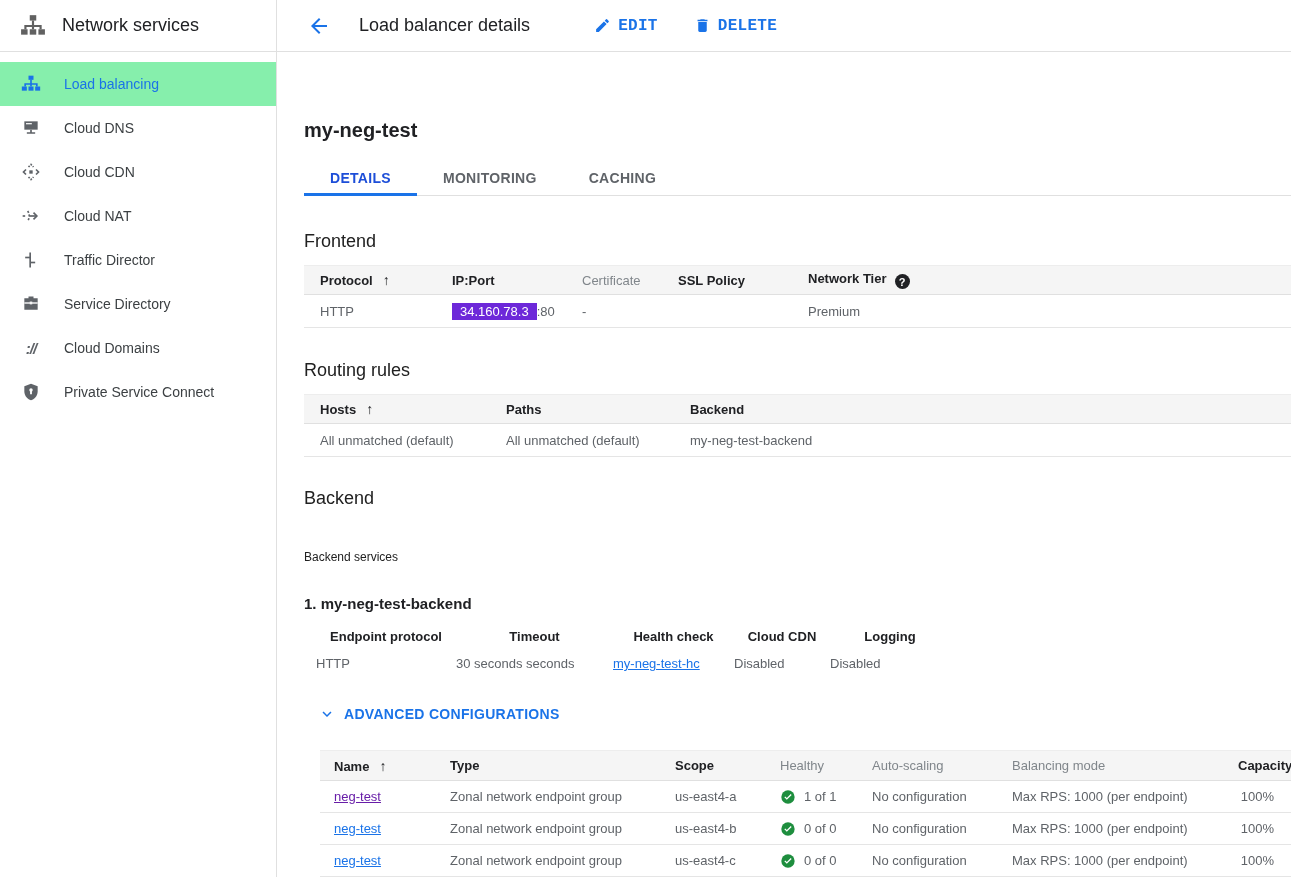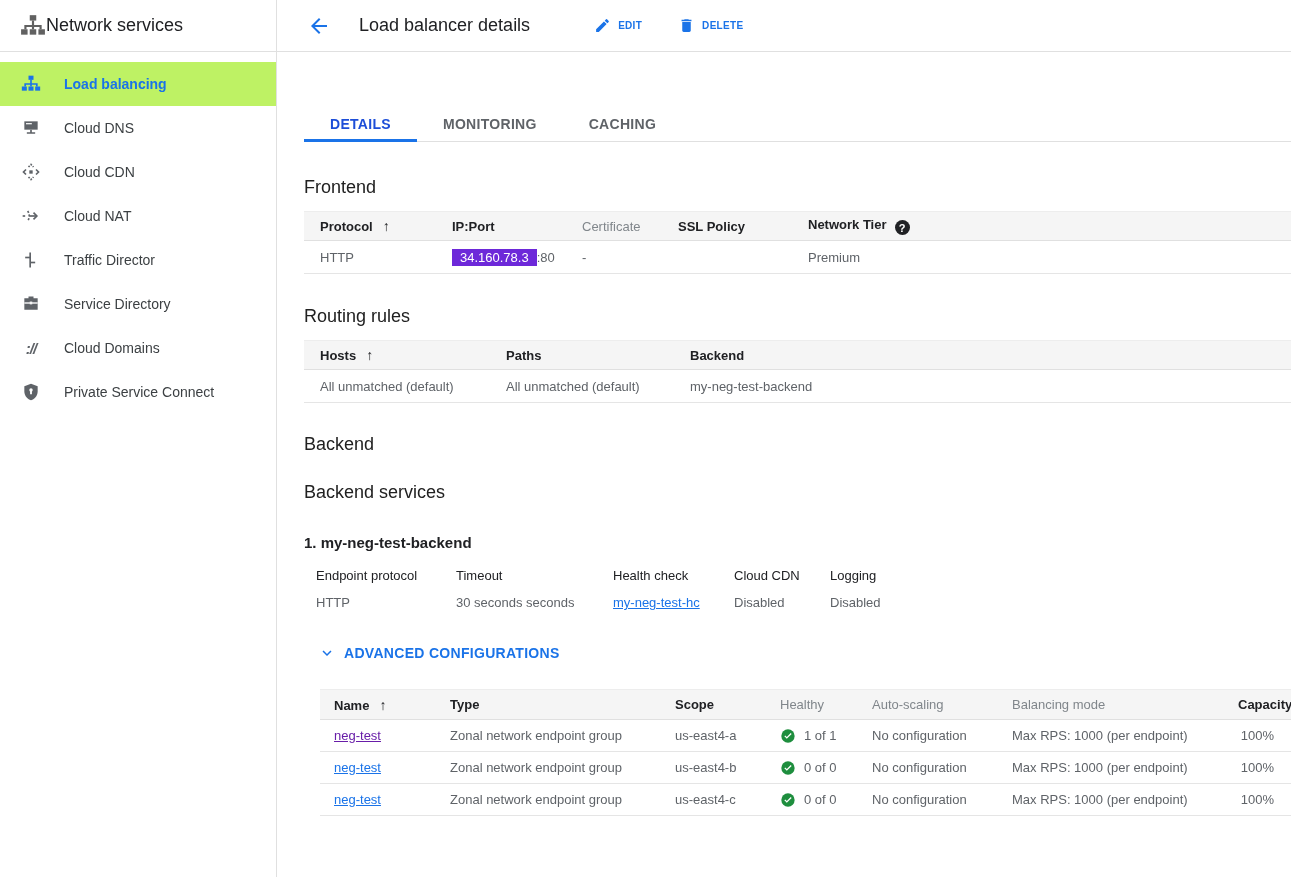--- a/index.html
+++ b/index.html
@@ -2,71 +2,71 @@
 <html><head>
 <meta charset="utf-8">
 <style>
   * { margin:0; padding:0; box-sizing:border-box; }
   html,body { background:#fff; }
   body { font-family:"Liberation Sans", sans-serif; color:#3c4043; }
   .app { width:1291px; height:877px; display:flex; background:#fff; overflow:hidden; }
 
   
   .sidebar { width:277px; flex-shrink:0; border-right:1px solid #e0e0e0; background:#fff; }
-  .sidebar-header { height:52px; display:flex; align-items:center; padding-left:20px; gap:0; border-bottom:1px solid #e0e0e0; }
+  .sidebar-header { height:52px; display:flex; align-items:center; padding-left:20px; gap:16px; border-bottom:1px solid #e0e0e0; }
   .sidebar-header .hdr-icon { width:26px; height:26px; color:#616161; }
   .sidebar-title { font-size:18px; color:#202124; }
   .nav { padding-top:10px; }
   .nav-item { height:44px; display:flex; align-items:center; padding-left:21px; gap:23px; font-size:14px; color:#3c4043; cursor:pointer; }
   .nav-item .nav-icon { width:20px; height:20px; color:#5f6368; display:flex; align-items:center; justify-content:center; flex-shrink:0; }
-  .nav-item.active { background:#bef264; color:#1a73e8;font-weight:bold; }
+  .nav-item.active { background:#86efac; color:#1a73e8; }
   .nav-item.active .nav-icon { color:#1a73e8; }
   .nav-icon svg { width:20px; height:20px; }
   .domains-glyph { font-style:italic; font-weight:700; font-size:15px; letter-spacing:-1px; }
 
   
   .main { flex:1; display:flex; flex-direction:column; min-width:0;gap:36px; }
   .topbar { height:52px; flex-shrink:0; border-bottom:1px solid #e0e0e0; display:flex; align-items:center; padding-left:30px; }
   .back-btn { background:none; border:none; cursor:pointer; width:24px; height:24px; color:#1a73e8; margin-right:28px; }
   .back-btn svg { width:24px; height:24px; }
   .topbar-title { font-size:18px; font-weight:400; color:#202124; margin-right:64px; }
-  .action-btn { background:none; border:none; cursor:pointer; display:flex; align-items:center; gap:7px; color:#1a73e8; font-size:10px; font-weight:700; font-family:Liberation Sans, sans-serif; letter-spacing:0.3px; margin-right:36px; }
+  .action-btn { background:none; border:none; cursor:pointer; display:flex; align-items:center; gap:7px; color:#1a73e8; font-size:16px; font-weight:700; font-family:Liberation Mono, monospace; letter-spacing:0.3px; margin-right:36px; }
   .action-btn svg { width:17px; height:17px; }
 
   .content { flex:1; padding-left:27px; overflow:hidden; }
   .page-title { margin-top:31px; font-size:20px; font-weight:700; color:#202124; }
 
   .tabs { display:flex; margin-top:20px; border-bottom:1px solid #e0e0e0; }
   .tab { height:34px; padding:0 26px; display:flex; align-items:center; font-size:14px; font-weight:700; letter-spacing:0.3px; color:#5f6368; cursor:pointer; border-bottom:3px solid transparent; margin-bottom:-1px; }
   .tab.active { color:#1d4ed8; border-bottom-color:#1a73e8; }
 
   .section-heading { font-size:18px; font-weight:500; color:#212121; }
   .h-frontend { margin-top:35px; }
   .h-routing  { margin-top:32px; }
   .h-backend  { margin-top:31px; }
-  .h-backend-services { margin-top:27px; font-size:18px; }
+  .h-backend-services { margin-top:41px; font-size:12px; }
   .service-title { margin-top:31px; font-size:15px; font-weight:700; color:#202124; }
 
   table.gtable { border-collapse:collapse; width:100%; font-size:13px; table-layout:fixed; margin-top:13px; }
   table.gtable th { background:#f5f5f5; text-align:left; font-weight:700; color:#202124; height:29px; padding:0 0 0 16px; border-top:1px solid #ededed; border-bottom:1px solid #e0e0e0; white-space:nowrap; }
   table.gtable th.muted { color:#80868b; font-weight:500; }
   table.gtable td { height:33px; padding:0 0 0 16px; color:#5f6368; border-bottom:1px solid #e5e5e5; white-space:nowrap; overflow:hidden; }
   .sort-arrow { font-weight:400; color:#202124; margin-left:10px; font-size:14px; }
 
   .help-icon { display:inline-flex; align-items:center; justify-content:center; width:15px; height:15px; border-radius:50%; background:#202124; color:#fff; font-size:11px; font-weight:700; margin-left:8px; vertical-align:-3px; cursor:pointer; }
 
   .ip-highlight { background:#6d28d9; color:#fff; padding:1px 8px; }
 
   a.glink { color:#1a73e8; text-decoration:underline; cursor:pointer; }
   a.glink.visited { color:#681da8; }
 
   
   .svc-props { display:flex; margin-top:17px; margin-left:12px; font-size:13px; }
   .svc-prop { display:flex; flex-direction:column; gap:12px; }
-  .svc-prop .lbl { font-weight:400; color:#202124; }
+  .svc-prop .lbl { font-weight:700; color:#202124;text-align:center; }
   .svc-prop .val { color:#5f6368; }
   .w-endpoint { width:140px; } .w-timeout { width:157px; } .w-hc { width:121px; } .w-cdn { width:96px; } .w-log { width:120px; }
 
   .advanced-toggle { margin-top:34px; margin-left:14px; display:flex; align-items:center; gap:8px; background:none; border:none; cursor:pointer; color:#1a73e8; font-size:14px; font-weight:700; letter-spacing:0.3px; font-family:"Liberation Sans", sans-serif; }
   .advanced-toggle svg { width:18px; height:18px; }
 
   .backends-wrap { margin-left:16px; margin-top:27px; }
   .backends-wrap table.gtable th { height:30px; padding-left:14px; }
   .backends-wrap table.gtable td { height:31px; padding-left:14px; }
   .col-capacity { text-align:right !important; padding-right:17px !important; }
@@ -203,20 +203,21 @@
       <button class="action-btn">
         <svg viewBox="0 0 24 24" fill="currentColor">
             <path d="M6 19c0 1.1.9 2 2 2h8c1.1 0 2-.9 2-2V7H6v12zM19 4h-3.5l-1-1h-5l-1 1H5v2h14V4z"></path>
           </svg>
         <span>DELETE</span>
       </button>
     </header>
 
     <div class="content">
 
+      <h2 class="page-title">my-neg-test</h2>
 
       <div class="tabs">
         <div class="tab active">DETAILS</div>
         <div class="tab">MONITORING</div>
         <div class="tab">CACHING</div>
       </div>
 
       <h3 class="section-heading h-frontend">Frontend</h3>
       <table class="gtable">
         <colgroup>

